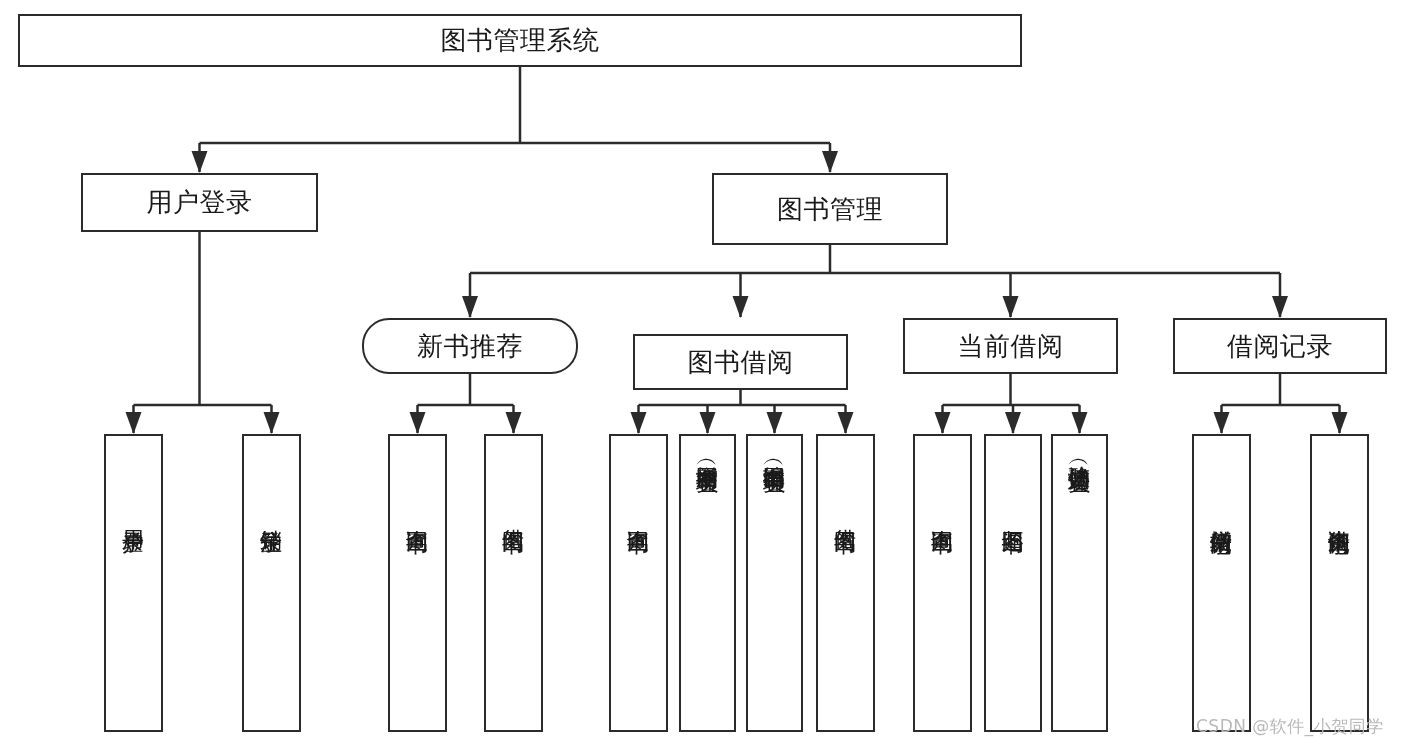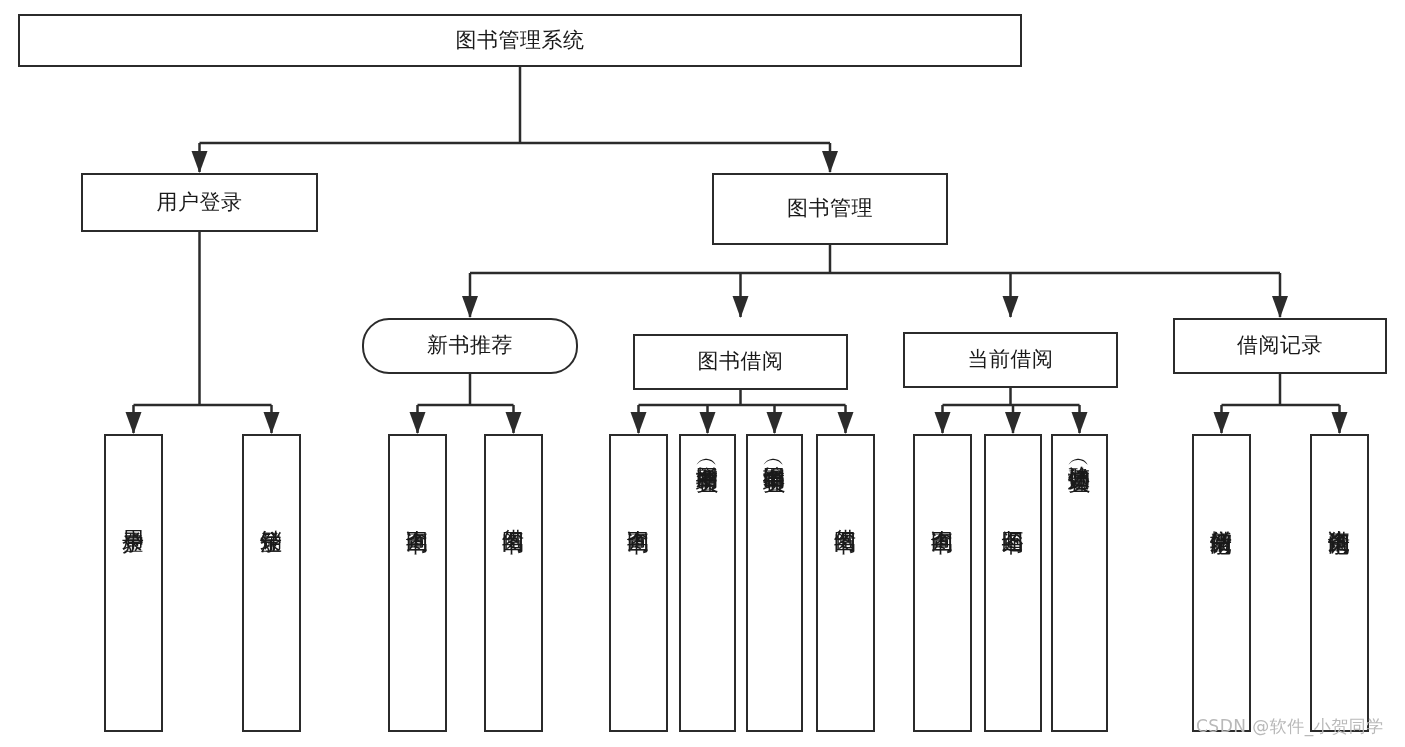--- a/index.html
+++ b/index.html
@@ -29,21 +29,21 @@
     position: absolute;
     box-sizing: border-box;
     border: 2.5px solid #2b2b2b;
     background: #ffffff;
     display: flex;
     align-items: center;
     justify-content: center;
     overflow: hidden;
   }
   .node.horiz .label {
-    font-size: 21px;
+    font-size: 26px;
     line-height: 1.1;
     color: #1a1a1a;
     letter-spacing: 0.5px;
     white-space: nowrap;
   }
   .node.vert {
     align-items: flex-start;
     justify-content: center;
     padding-top: 6px;
   }
@@ -152,21 +152,21 @@
       </div>
       <div class="node horiz" style="left: 712px; top: 173px; width: 236px; height: 72px;">
         <span class="label">图书管理</span>
       </div>
       <div class="node horiz" style="left: 362px; top: 318px; width: 216px; height: 56px; border-radius: 27px;">
         <span class="label">新书推荐</span>
       </div>
       <div class="node horiz" style="left: 633px; top: 318px; width: 215px; height: 56px; margin-top: 16px;">
         <span class="label">图书借阅</span>
       </div>
-      <div class="node horiz" style="left: 903px; top: 318px; width: 215px; height: 56px; margin-top: 14px;">
+      <div class="node horiz" style="left: 903px; top: 318px; width: 215px; height: 56px;">
         <span class="label">当前借阅</span>
       </div>
       <div class="node horiz" style="left: 1173px; top: 318px; width: 214px; height: 56px;">
         <span class="label">借阅记录</span>
       </div>
       <div class="node vert mid" style="left: 104px; top: 434px; width: 59px; height: 298px;">
         <span class="label">用户登录</span>
       </div>
       <div class="node vert mid" style="left: 242px; top: 434px; width: 59px; height: 298px;">
         <span class="label">注销登录</span>

